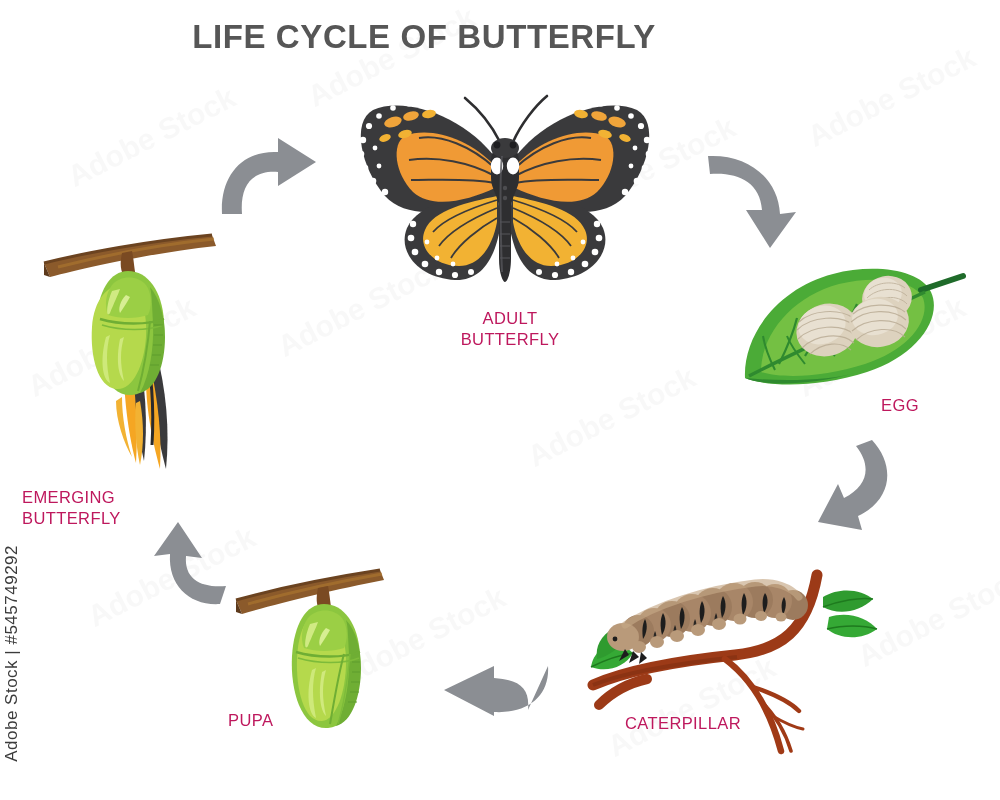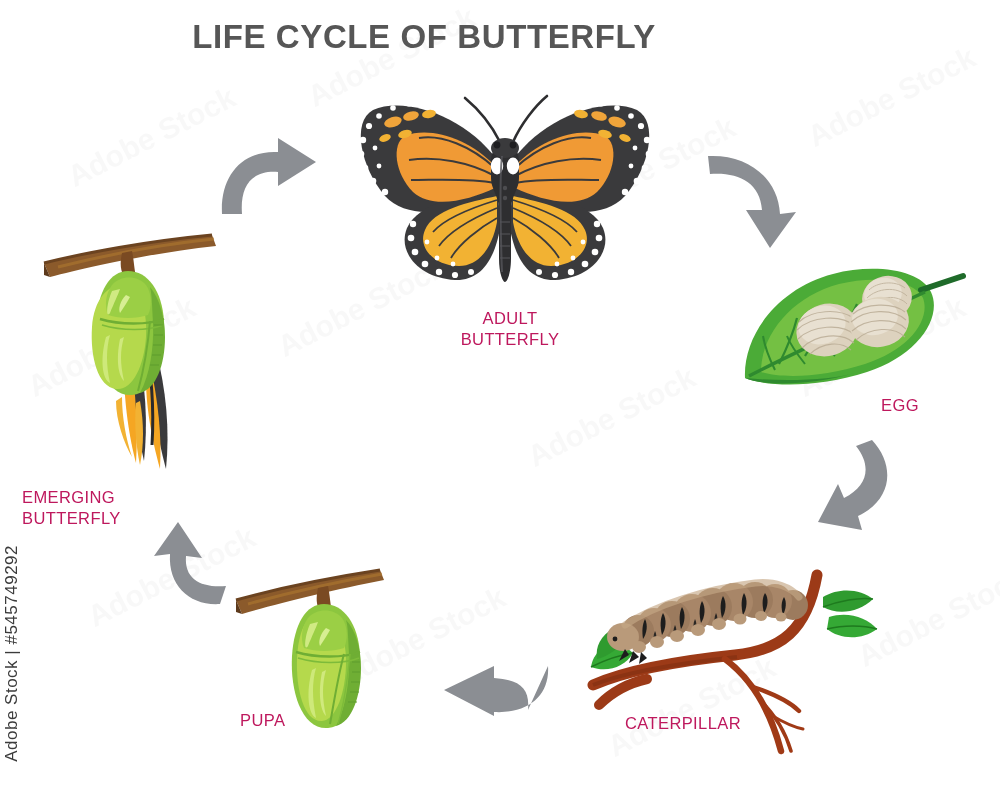--- a/index.html
+++ b/index.html
@@ -31,21 +31,21 @@
     font-size: 16.5px;
     color: #be185d;
     letter-spacing: 0.4px;
     line-height: 1.25;
     text-align: center;
     white-space: pre-line;
   }
   #label-adult    { left: 430px; top: 308px; width: 160px; }
   #label-egg      { left: 835px; top: 395px; width: 130px; text-align: center; }
   #label-cater    { left: 625px; top: 713px; width: 240px; text-align: left; }
-  #label-pupa     { left: 228px; top: 710px; width: 120px; text-align: left; margin-left: 12px; }
+  #label-pupa     { left: 228px; top: 710px; width: 120px; text-align: left; }
   #label-emerging { left: 22px;  top: 487px; width: 150px; text-align: left; }
 
   .node { position: absolute; }
   .arrow { position: absolute; }
 
   #watermark {
     position: absolute;
     left: 2px;
     top: 545px;
     transform-origin: left top;

